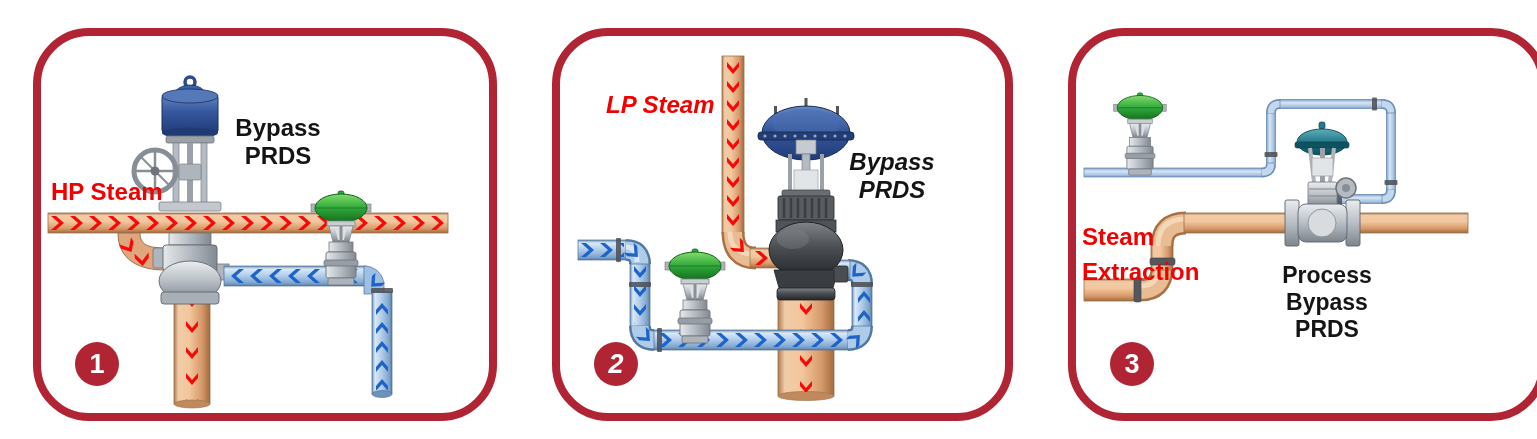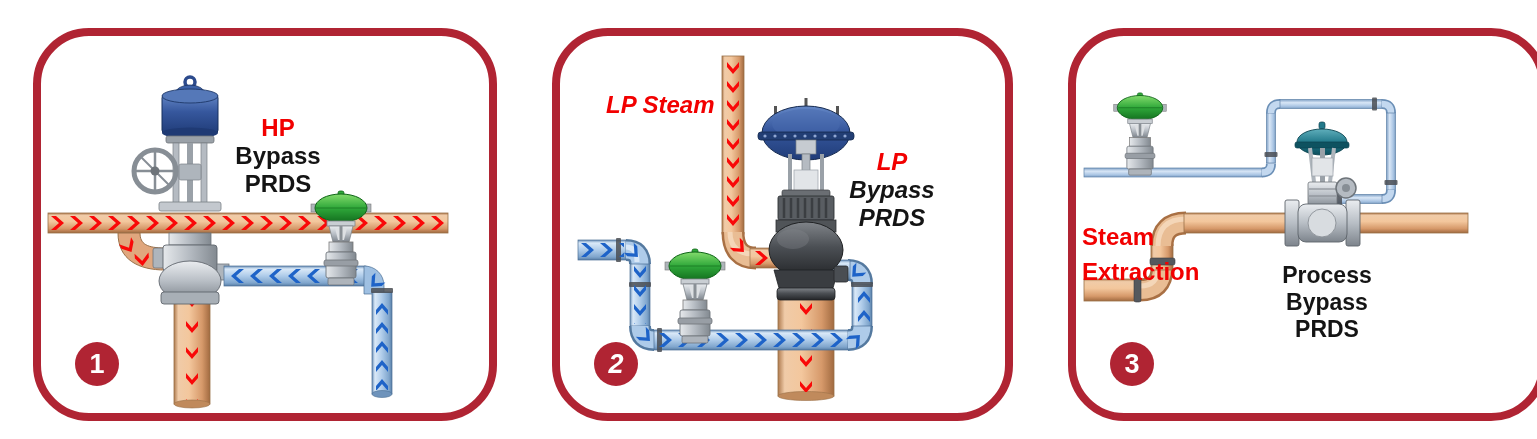--- a/index.html
+++ b/index.html
@@ -202,22 +202,22 @@
             <rect width="138" height="20" fill="url(#pat-chev-left-blue)"></rect>
           </g>
         <g transform="translate(334,262)">
             <rect width="14" height="92" fill="url(#pat-chev-up-blue)"></rect>
           </g>
         <polygon points="18,3 10,10 18,17 13,17 5,10 13,3" fill="#1E63C8" transform="translate(324,238) rotate(-45 9 10)"></polygon>
       </g>
 
       <use href="#green-valve" x="268" y="154" width="64" height="96"></use>
     </svg>
+    <div class="steam-label" style="left:10px;top:139px;">HP Steam</div>
     <div class="title" style="left:157px;top:78px;width:160px;">
-      <span class="title-red">HP</span>
       <span class="title-black">Bypass
 PRDS</span>
     </div>
     <div class="badge">1</div>
   </div>
 
   <div class="panel p2" style="left:552px;width:461px;font-style:italic;">
     <svg width="445" height="377" viewBox="0 0 445 377">
 
       <g>
@@ -319,21 +319,20 @@
         <ellipse cx="233" cy="203" rx="16" ry="10" fill="#84888D" opacity="0.35"></ellipse>
         <path d="M214 234 H278 L273 252 Q246 259 219 252 Z" fill="#3A3D41" stroke="#202224" stroke-width="0.8"></path>
         <rect x="217" y="252" width="58" height="12" rx="3" fill="url(#g-dark)" stroke="#202224" stroke-width="0.8"></rect>
         <rect x="274" y="230" width="14" height="16" rx="2" fill="#4A4E53" stroke="#26282B" stroke-width="0.8"></rect>
       </g>
 
       <use href="#green-valve" x="103" y="212" width="64" height="96"></use>
     </svg>
     <div class="steam-label" style="left:46px;top:52px;">LP Steam</div>
     <div class="title" style="left:252px;top:112px;width:160px;">
-      <span class="title-red">LP</span>
       <span class="title-black">Bypass
 PRDS</span>
     </div>
     <div class="badge">2</div>
   </div>
 
   <div class="panel p3" style="left:1068px;width:479px;">
     <svg width="413" height="377" viewBox="0 0 413 377">
 
       <g>

